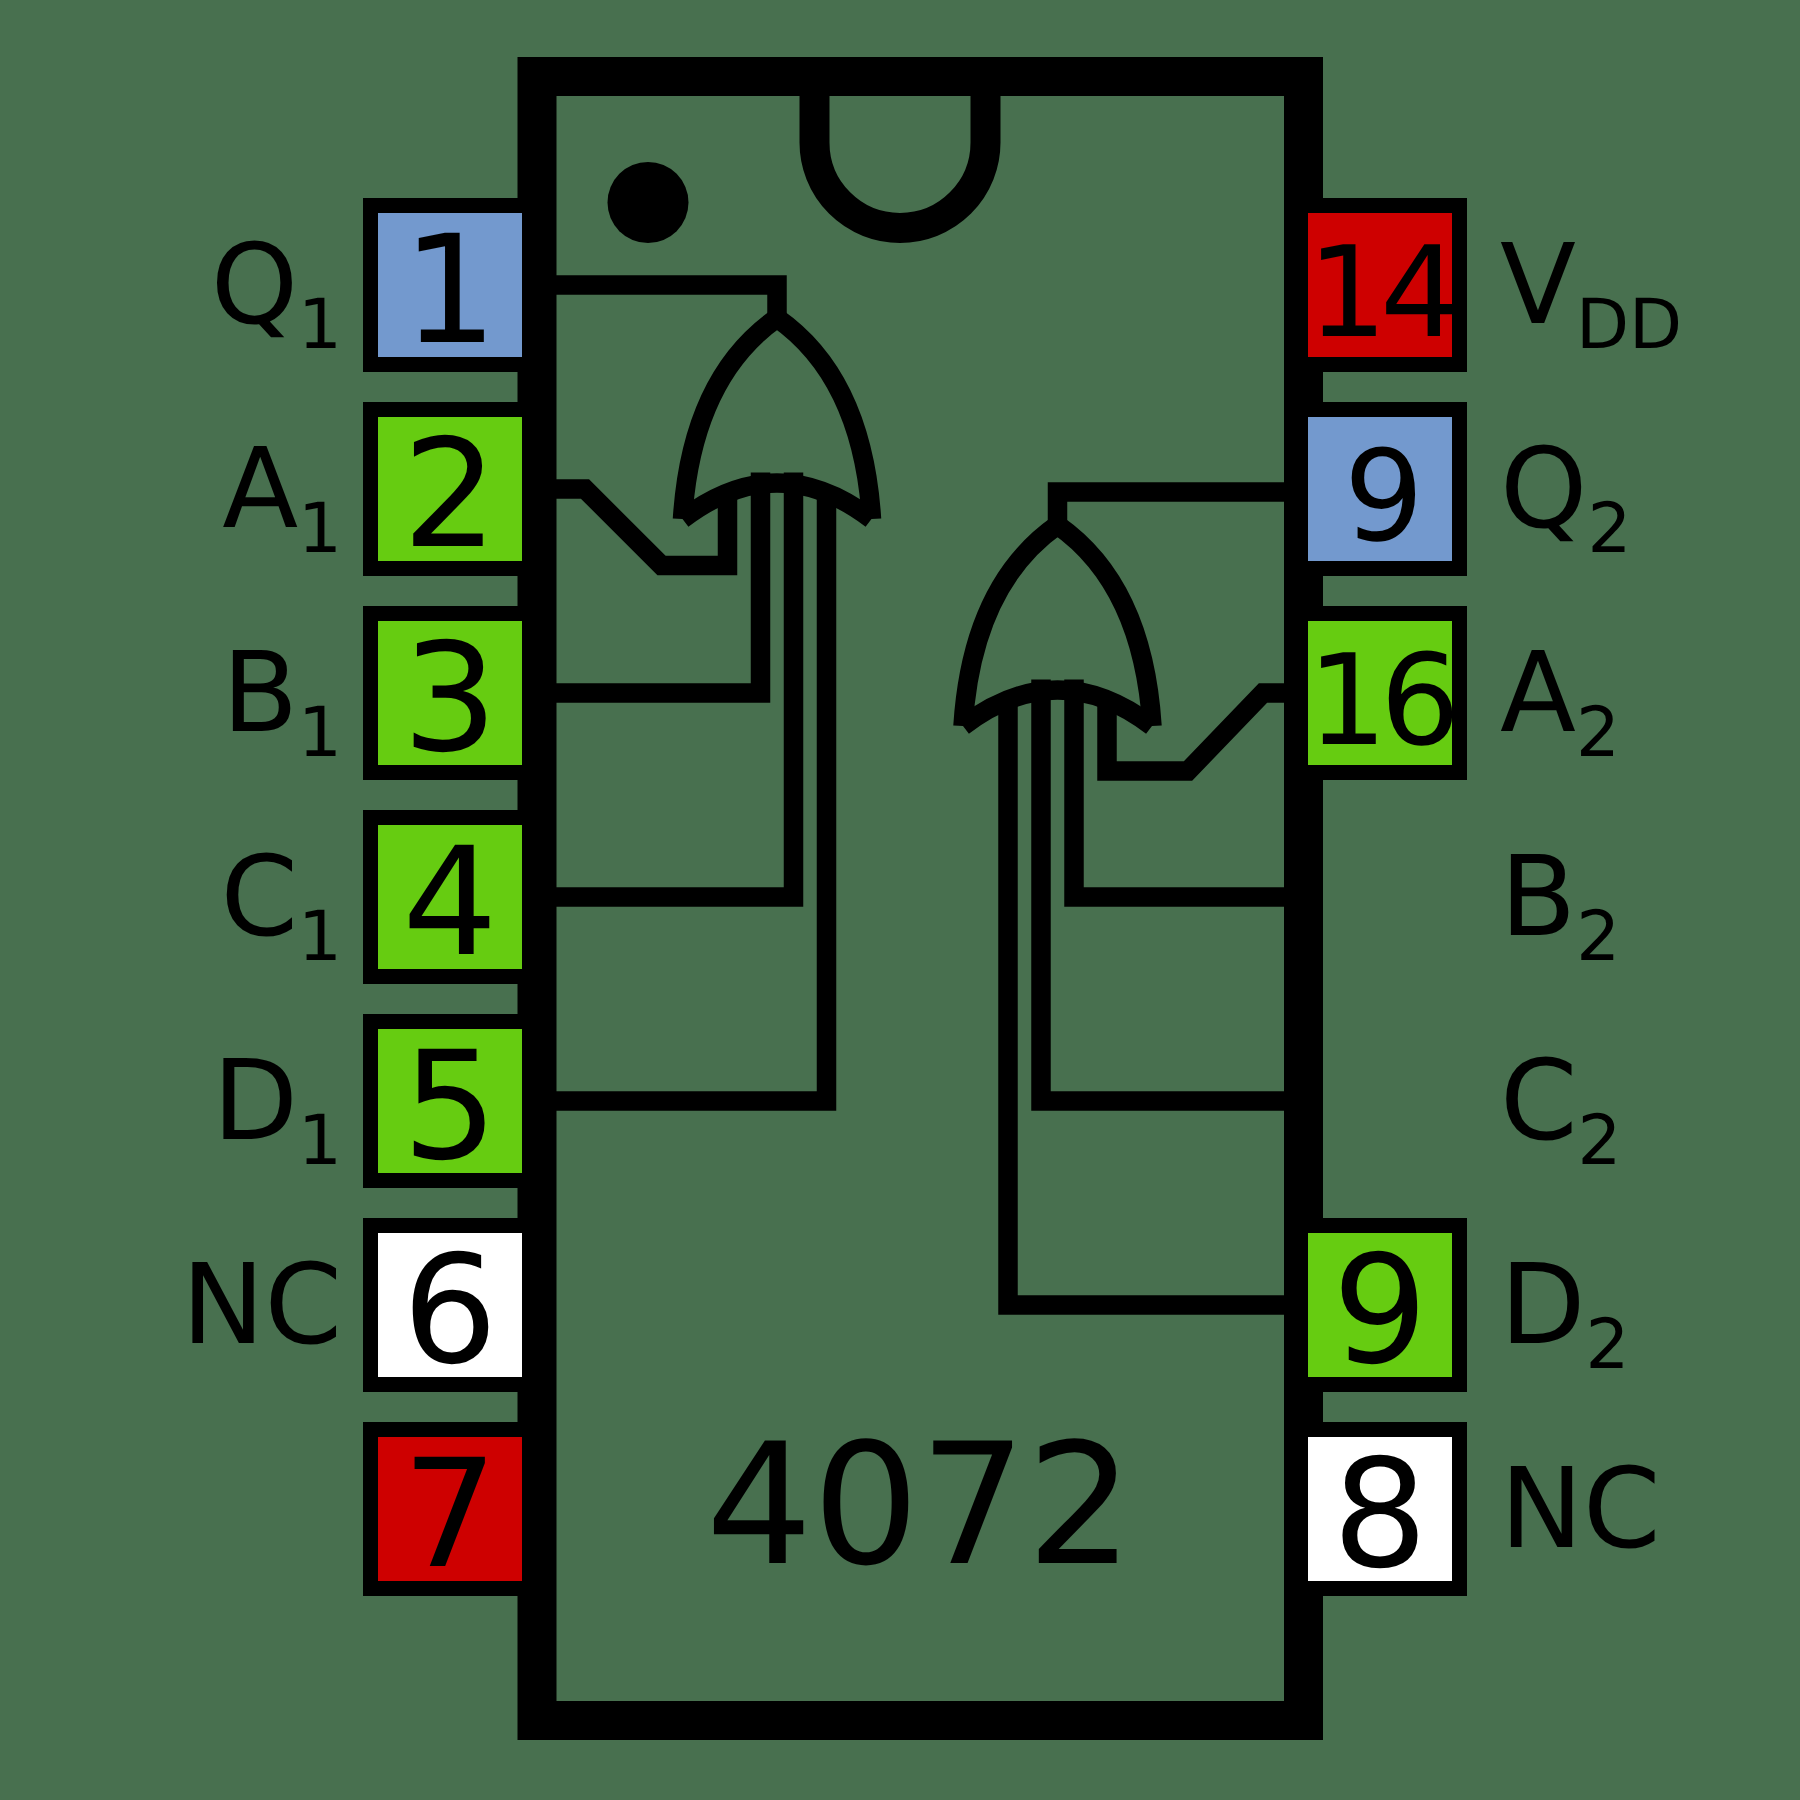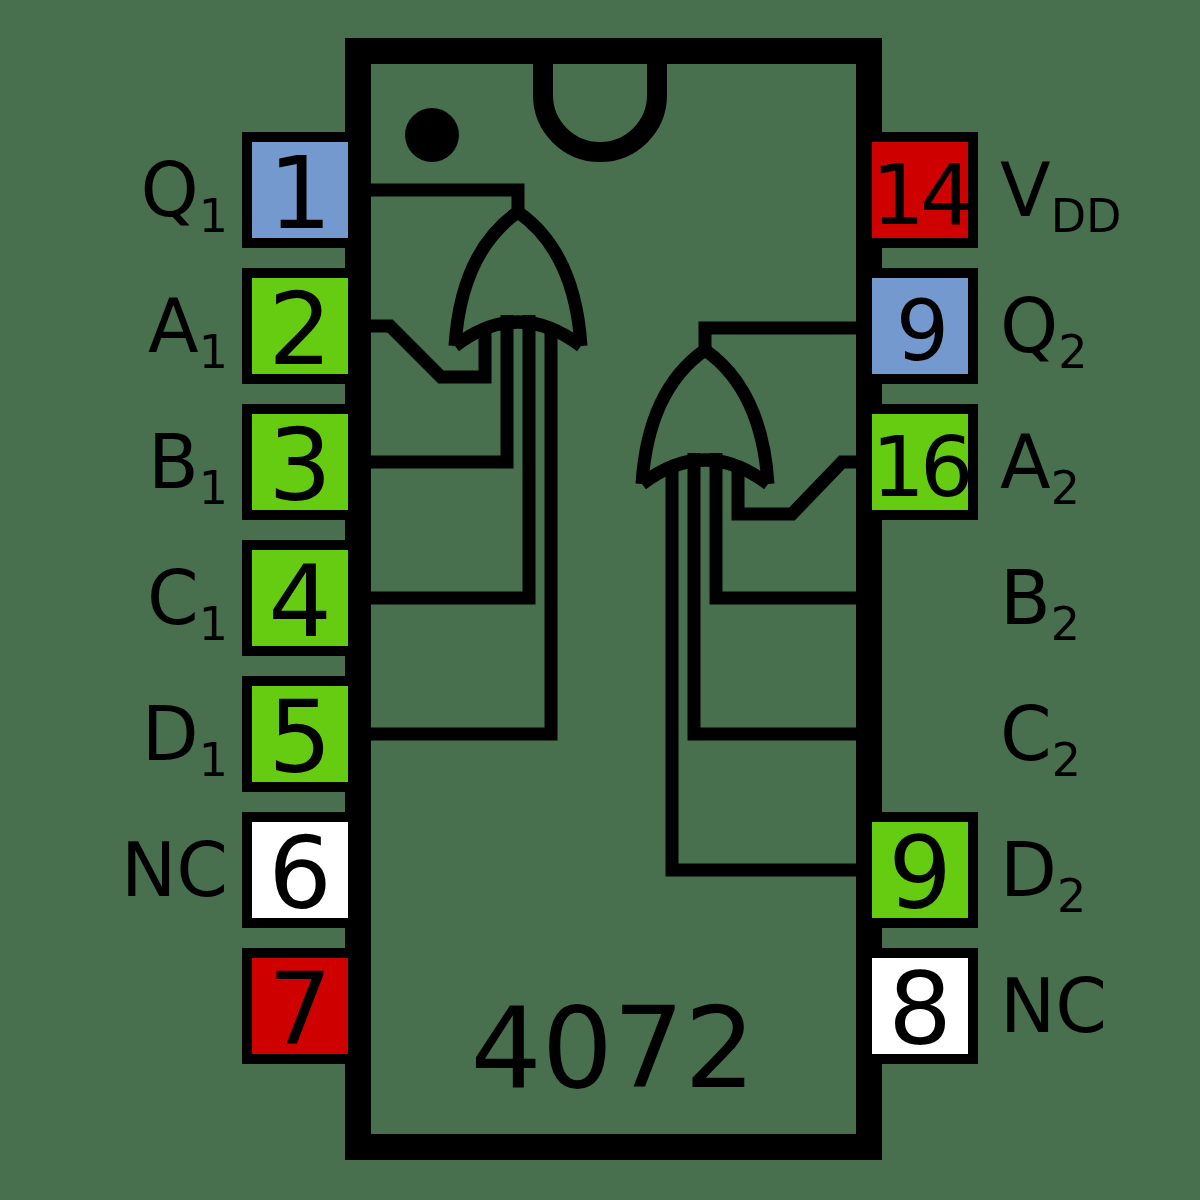--- a/index.html
+++ b/index.html
@@ -33,21 +33,21 @@
     position:absolute;height:116px;
     display:flex;align-items:center;
     font-size:74px;line-height:1;white-space:nowrap;
   }
   .label .sub{font-size:46px;position:relative;top:26px}
   .left-label{left:30px;width:198px;justify-content:flex-end}
   .right-label{left:1000px;width:200px;justify-content:flex-start}
 
   
   .part-number{
-    position:absolute;left:453px;top:992px;width:320px;
+    position:absolute;left:453px;top:948px;width:320px;
     text-align:center;font-size:112px;line-height:1;
   }
 </style>
 </head>
 <body>
 
 <div id="stage">
 
   <svg class="artwork" width="1200" height="1200" viewBox="0 0 1200 1200">
 

